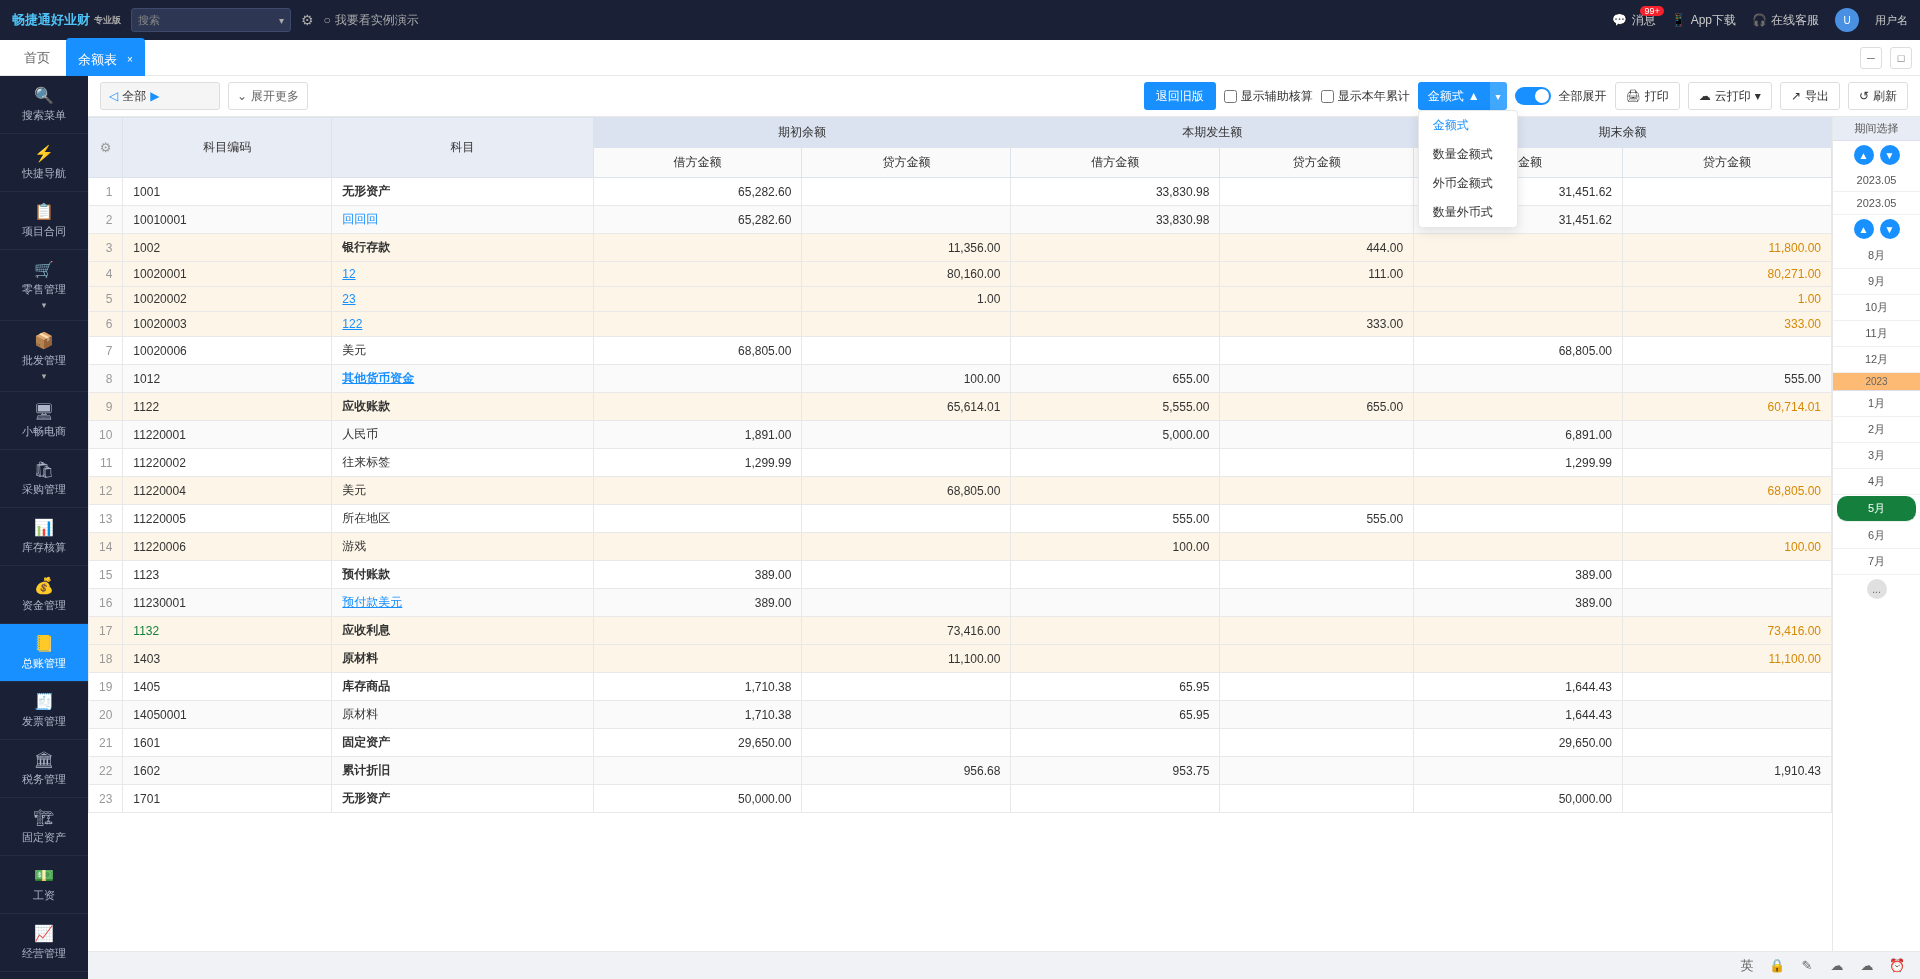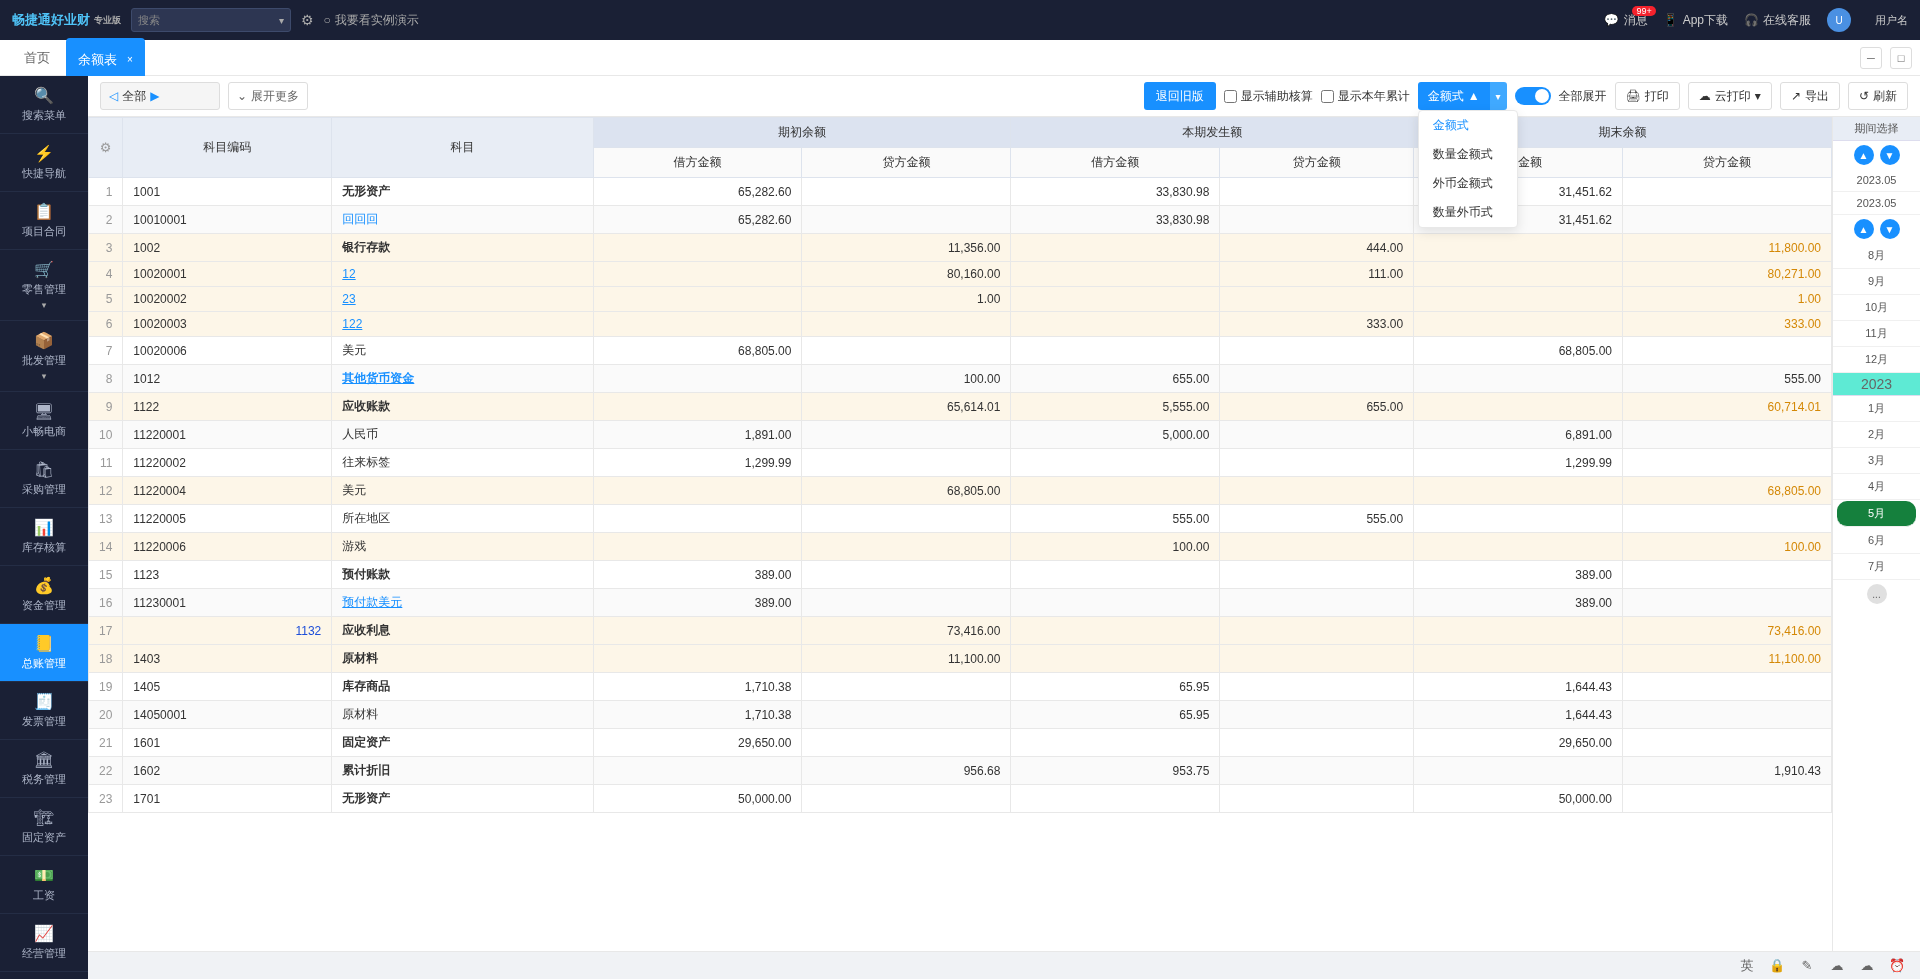--- a/index.html
+++ b/index.html
@@ -71,21 +71,21 @@
     .td-highlight { background: #fdf6e8; color: #d48806; }
     .row-no { color: #999; width: 30px; }
     .settings-icon { color: #999; font-size: 13px; cursor: pointer; }
     th.group-header { background: #dce3f0; }
 
     
     .period-panel { width: 88px; background: #fff; border-left: 1px solid #e8e8e8; display: flex; flex-direction: column; overflow-y: auto; font-size: 11px; }
     .period-title { background: #e8edf5; text-align: center; padding: 4px 2px; color: #555; font-size: 11px; border-bottom: 1px solid #dde; }
     .period-item { text-align: center; padding: 5px 2px; cursor: pointer; border-bottom: 1px solid #f0f0f0; color: #555; }
     .period-item.active { background: #15803d; color: #fff; border-radius: 10px; margin: 1px 4px; }
-    .period-year { background: #5eead4; text-align: center; padding: 3px 2px; color: #666; font-size: 14px; border-bottom: 1px solid #dde; }
+    .period-year { background: #fdba74; text-align: center; padding: 3px 2px; color: #666; font-size: 10px; border-bottom: 1px solid #dde; }
     .period-nav { display: flex; justify-content: center; align-items: center; padding: 4px; gap: 6px; }
     .period-nav-btn { width: 20px; height: 20px; border-radius: 50%; background: #1890ff; color: #fff; display: flex; align-items: center; justify-content: center; cursor: pointer; font-size: 10px; }
     .period-more { display: flex; justify-content: center; padding: 4px; }
     .period-more-btn { width: 20px; height: 20px; border-radius: 50%; background: #e0e0e0; color: #666; display: flex; align-items: center; justify-content: center; cursor: pointer; font-size: 10px; }
 
     
     .bottom-bar { height: 28px; background: #f0f2f5; border-top: 1px solid #e8e8e8; display: flex; align-items: center; padding: 0 12px; gap: 8px; font-size: 11px; color: #666; }
     .bottom-bar-right { margin-left: auto; display: flex; align-items: center; gap: 8px; }
     .bottom-icon-btn { width: 22px; height: 22px; display: flex; align-items: center; justify-content: center; cursor: pointer; color: #666; font-size: 13px; }
 
@@ -119,21 +119,21 @@
       <span>📱</span>
       <span>App下载</span>
     </div>
     <div class="top-bar-right-item">
       <span>🎧</span>
       <span>在线客服</span>
     </div>
     <div class="top-bar-avatar">
       <span>U</span>
     </div>
-    <span style="color:#ccc;font-size:11px;margin-left:8px;">用户名</span>
+    <span style="color:#ccc;font-size:11px;">用户名</span>
   </div>
 </div>
 
 <div class="tab-bar">
   <div class="tab-home">
     <span>首页</span>
   </div>
   <div class="tab-active">
     <span>余额表</span>
     <span class="tab-close">×</span>
@@ -472,21 +472,21 @@
                 <td class="td-left" style="color:#1890ff;text-decoration:underline;cursor:pointer;">预付款美元</td>
                 <td class="td-right">389.00</td>
                 <td class="td-right"></td>
                 <td class="td-right"></td>
                 <td class="td-right"></td>
                 <td class="td-right">389.00</td>
                 <td class="td-right "></td>
               </tr>
               <tr style="background: rgb(253, 246, 232);">
                 <td class="row-no td-right">17</td>
-                <td class="td-left" style="color:#1d4ed8;text-align:right;">1132</td>
+                <td class="td-left" style="color:#15803d;">1132</td>
                 <td class="td-left" style="font-weight:bold;">应收利息</td>
                 <td class="td-right"></td>
                 <td class="td-right">73,416.00</td>
                 <td class="td-right"></td>
                 <td class="td-right"></td>
                 <td class="td-right"></td>
                 <td class="td-right td-highlight">73,416.00</td>
               </tr>
               <tr style="background: rgb(253, 246, 232);">
                 <td class="row-no td-right">18</td>

